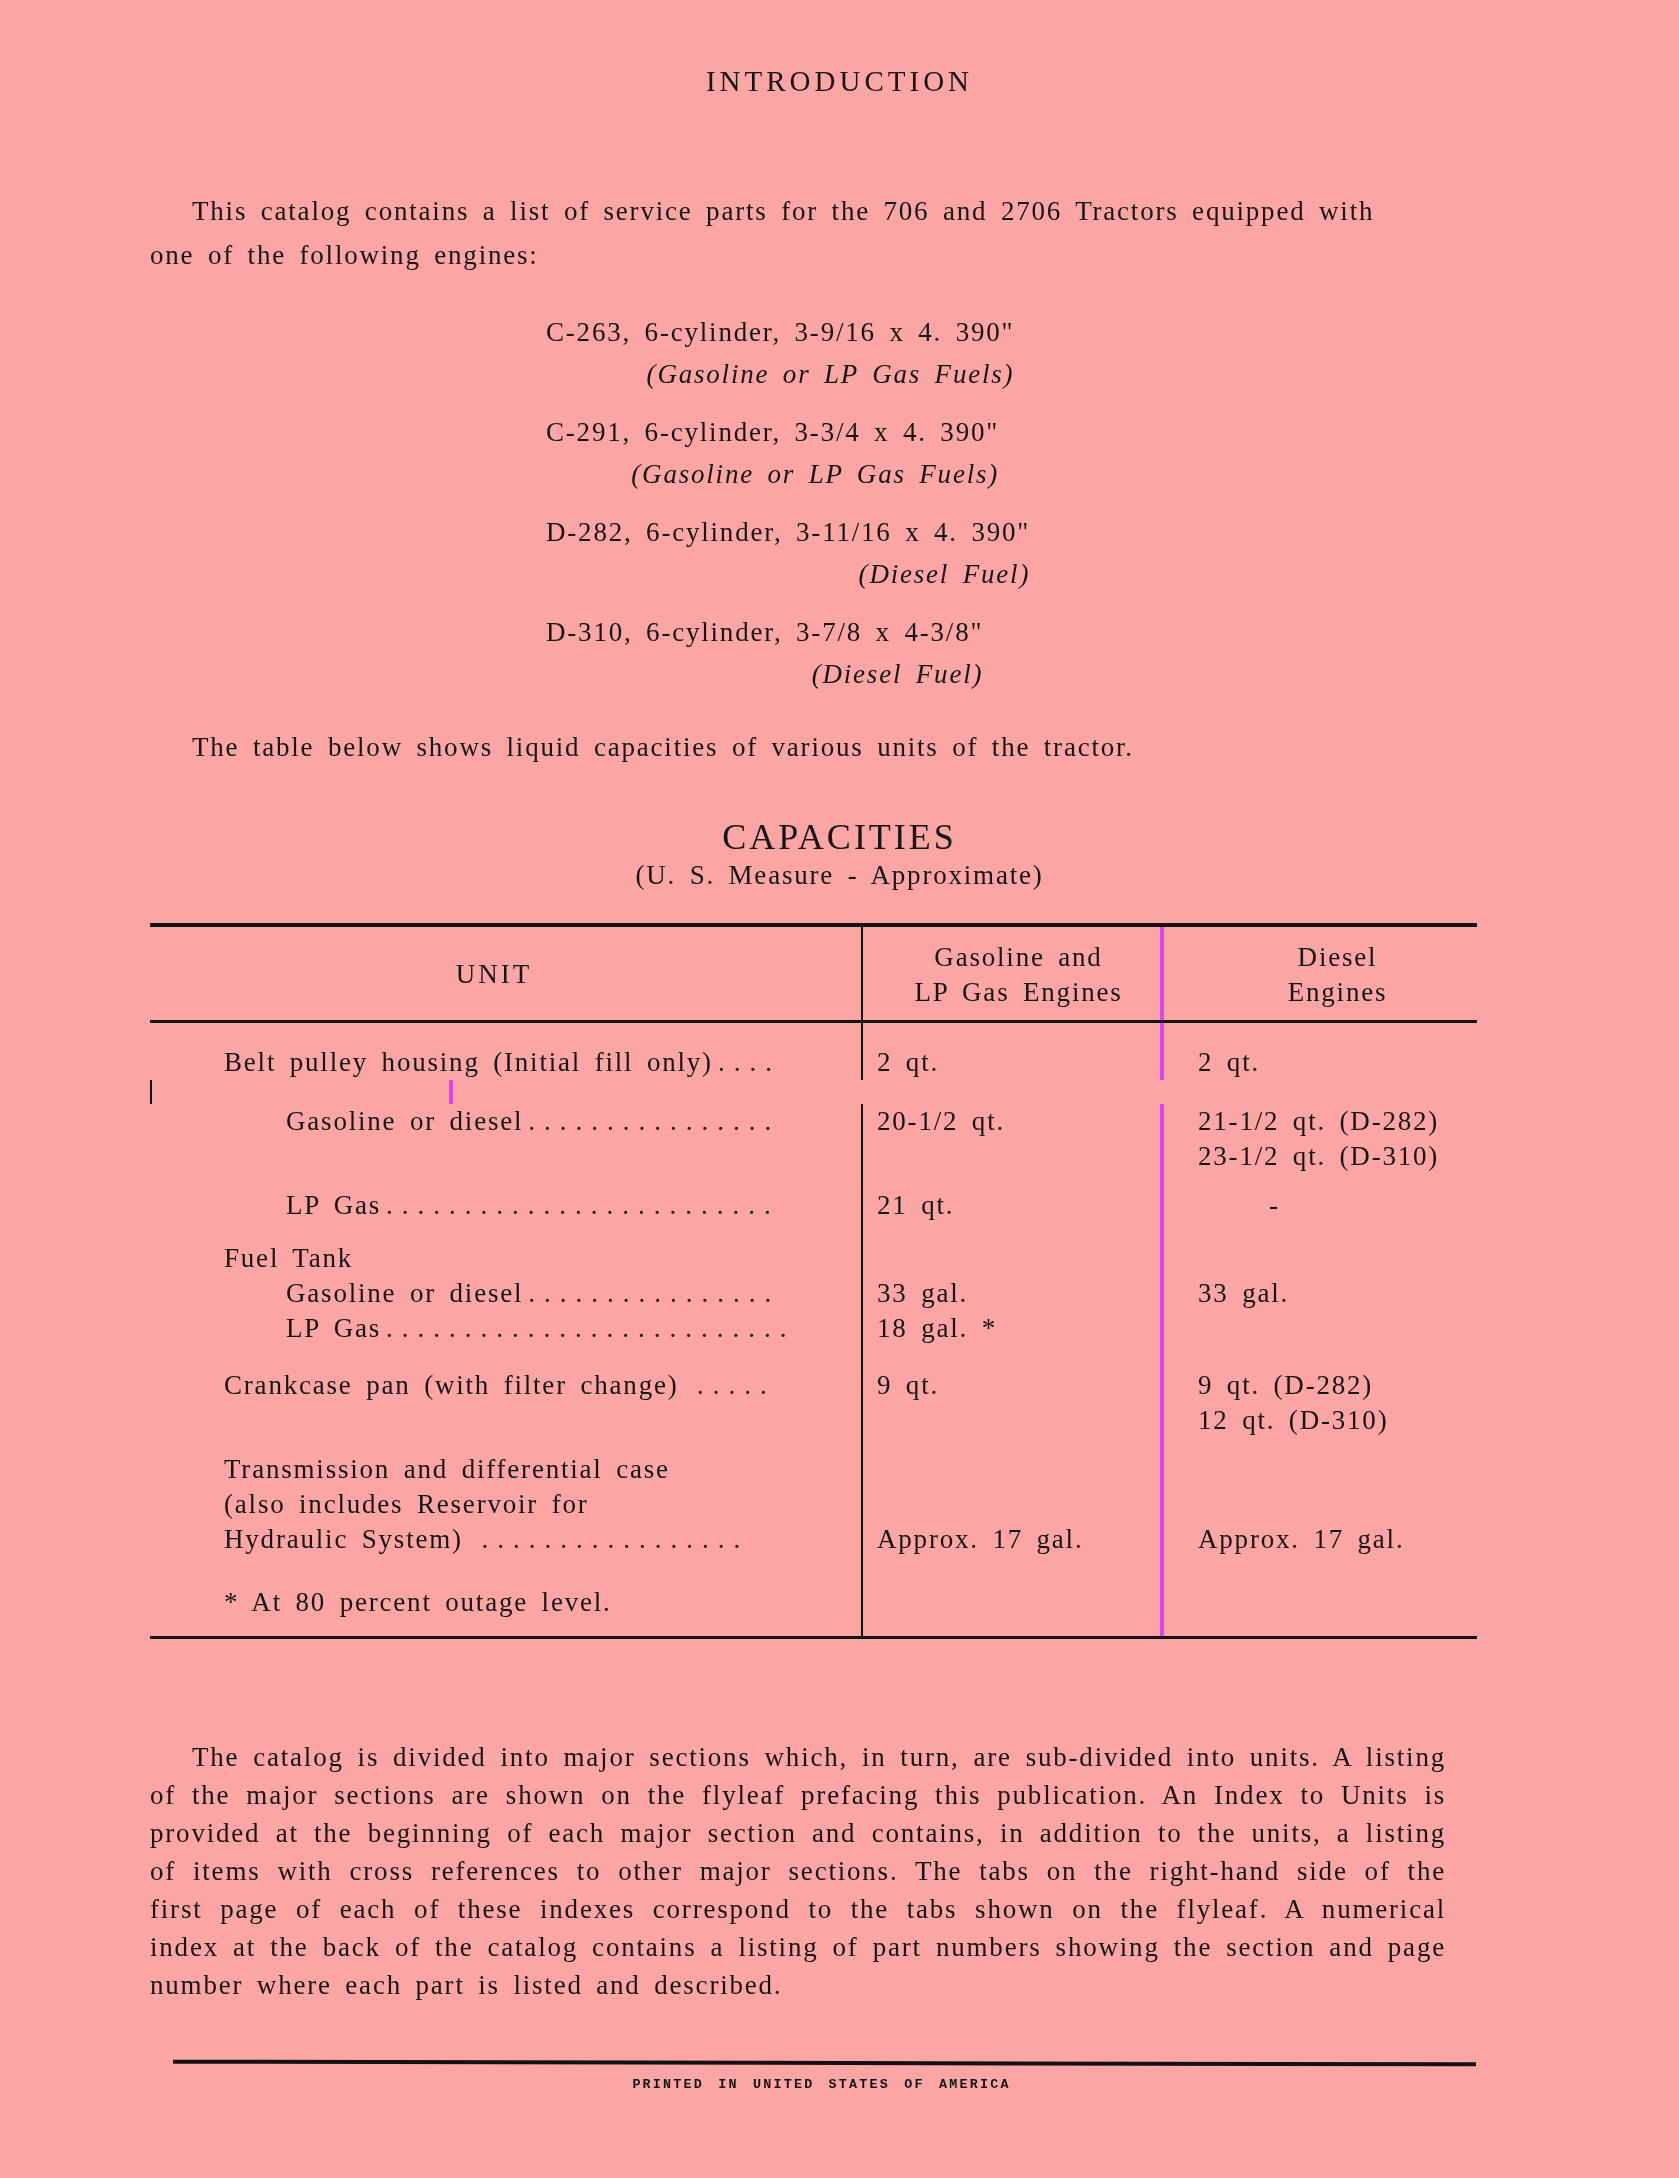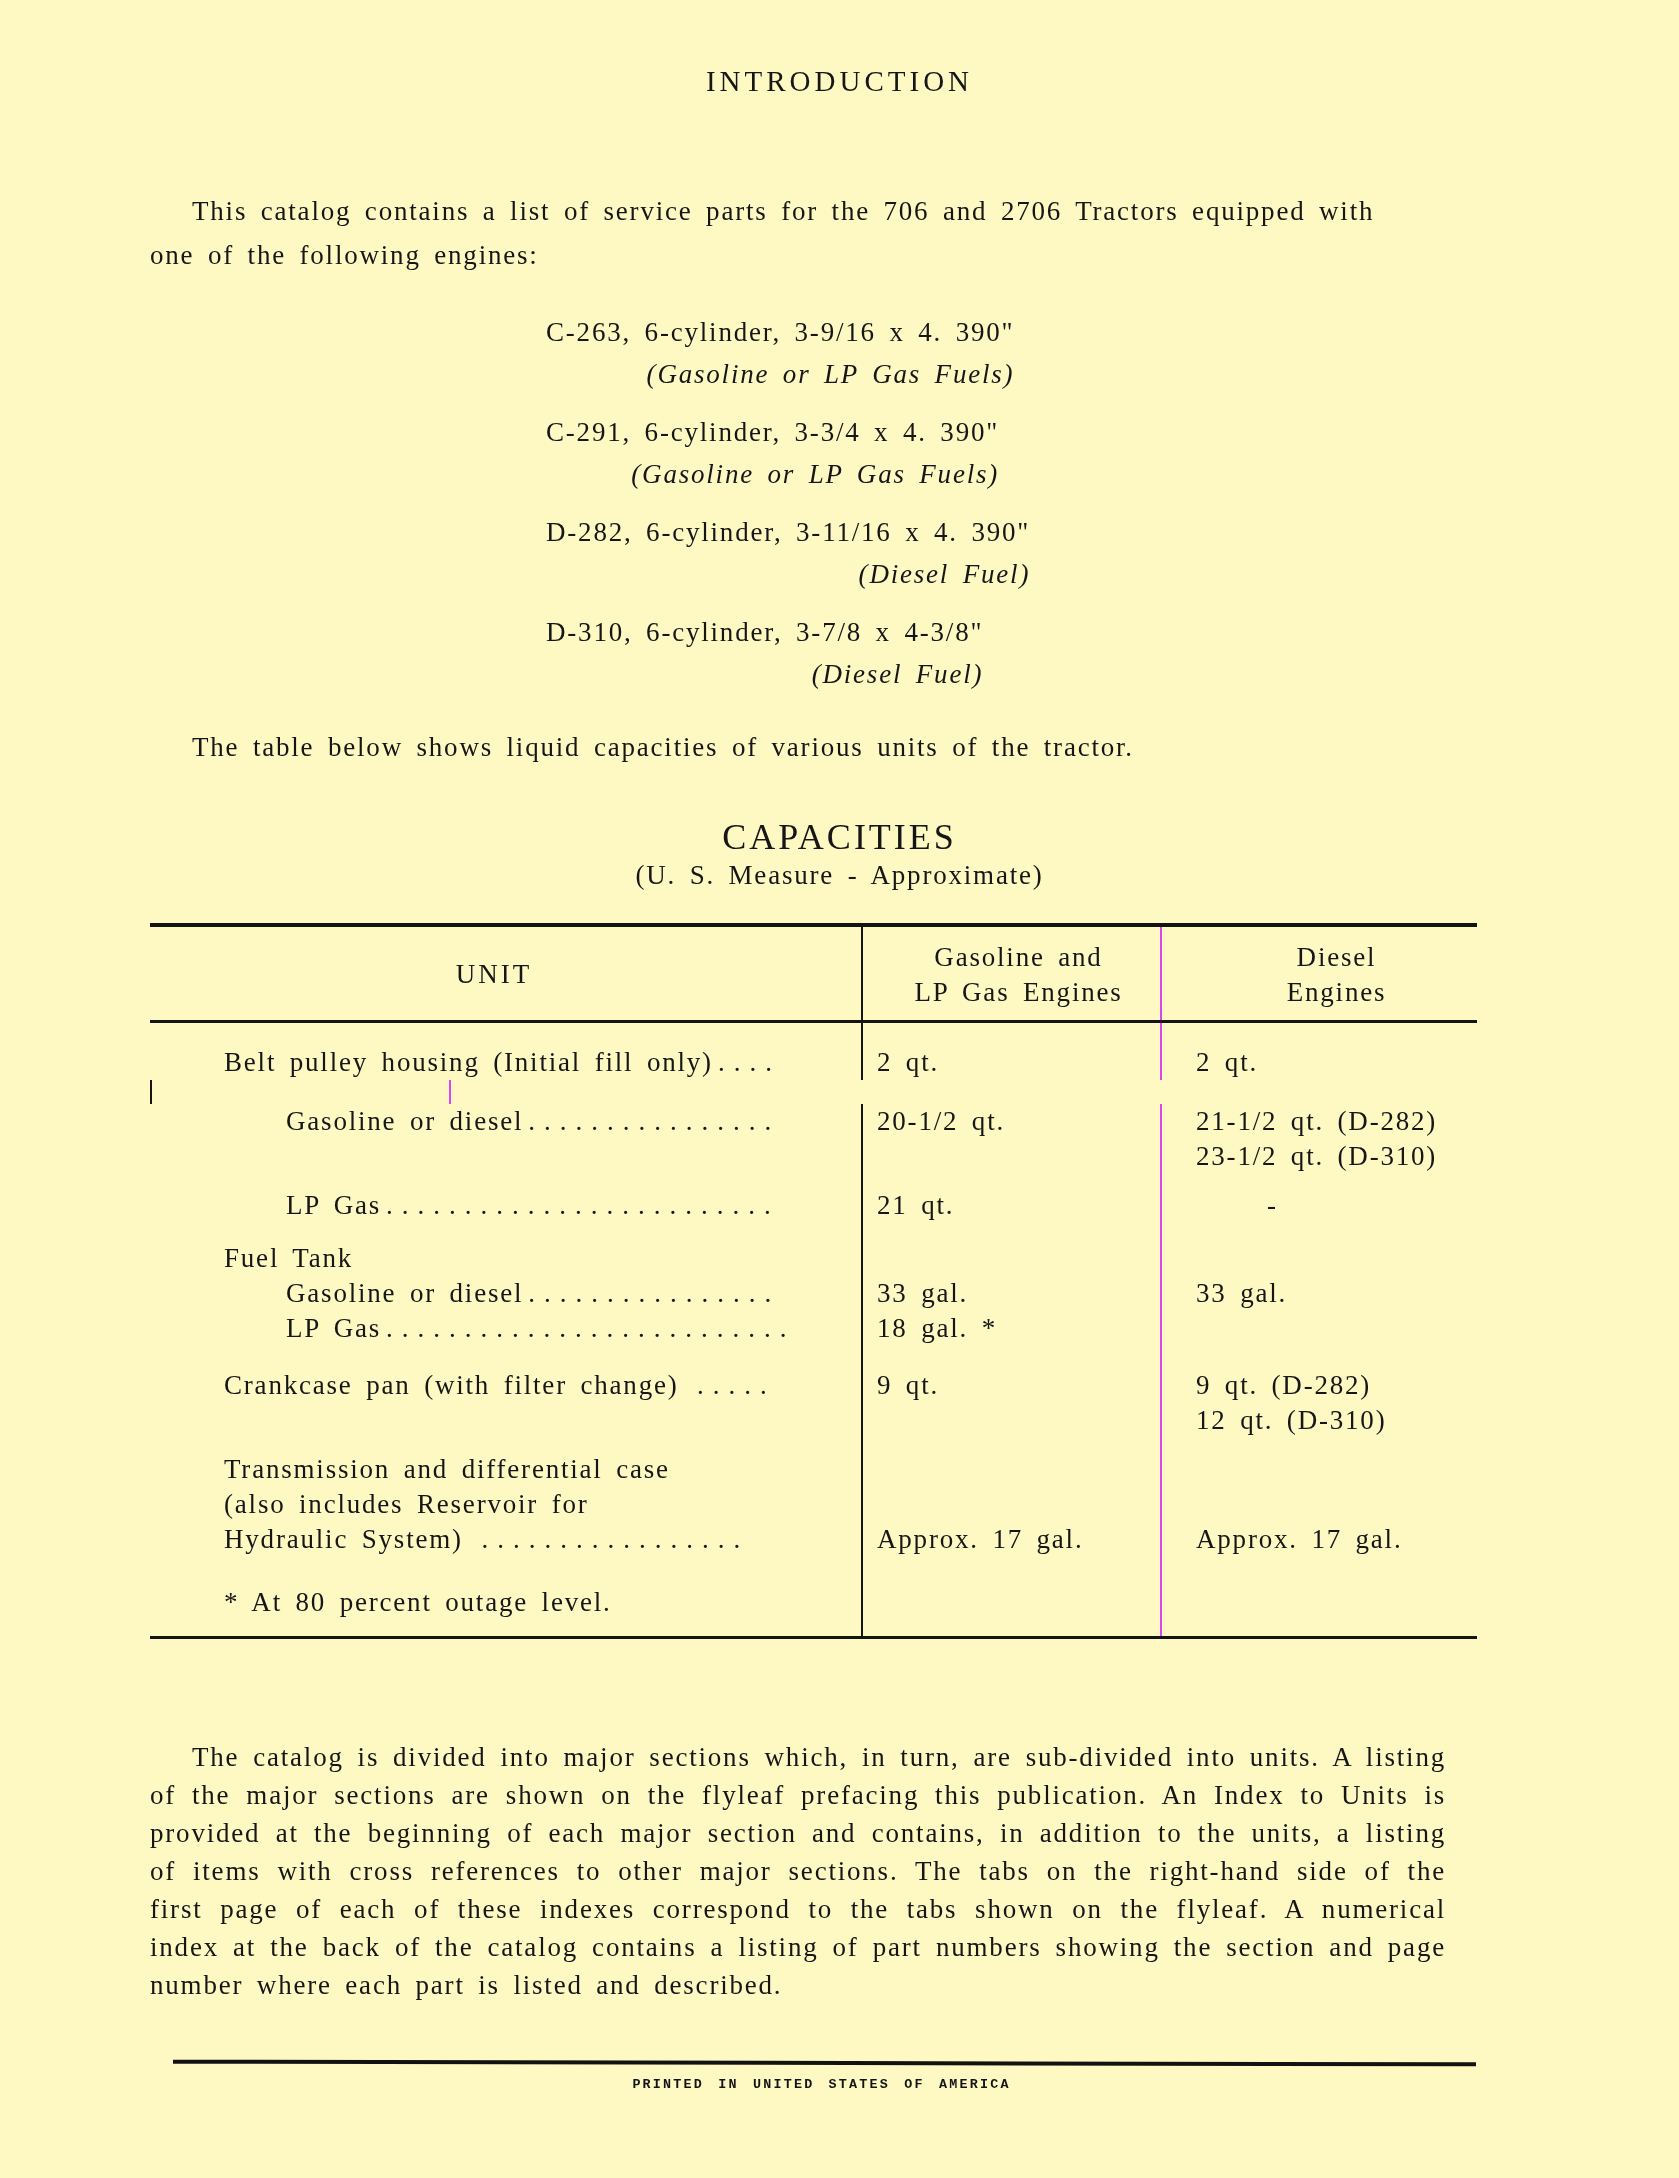--- a/index.html
+++ b/index.html
@@ -1,20 +1,20 @@
 <!DOCTYPE html>
 <html><head>
 <meta charset="utf-8">
 <style>
   html,body { margin:0; padding:0; background:#e8e8e8; }
   .page {
     position: relative;
     width: 1679px; height: 2178px;
     margin: 0 auto;
-    background: #fef9c3;
+    background: #fca5a5;
     color: #161616;
     font-family: "Liberation Serif", "DejaVu Serif", serif;
     font-size: 27px;
     letter-spacing: 1.8px;
     word-spacing: 5px;
     overflow: hidden;
   }
   .title {
     margin: 0; padding-top: 65px;
     text-align: center;
@@ -36,21 +36,21 @@
     margin: 28px 0 0 150px;
     width: 1327px;
     border-top: 4px solid #141414;
     border-bottom: 3px solid #141414;
     line-height: 35px;
   }
   .trow { display: flex; }
   .tc { box-sizing: border-box; white-space: pre-line; }
   .tc.unit   { width: 711px; padding-left: 74px; padding-right: 23px; }
   .tc.gas    { width: 299px; border-left: 2px solid #141414; padding-left: 14px; }
-  .tc.diesel { width: 317px; border-left: 2px solid #d946ef; padding-left: 34px; }
+  .tc.diesel { width: 317px; border-left: 4px solid #d946ef; padding-left: 34px; }
   .thead { border-bottom: 3px solid #141414; }
   .thead .tc { display:flex; align-items:center; justify-content:center; text-align:center;
                padding-top: 12px; padding-bottom: 10px; min-height: 93px; }
   .thead .tc.unit { padding-left: 0; letter-spacing: 3px; }
   .sub .unit { padding-left: 136px; }
   .leader { letter-spacing: 9px; padding-left: 5px; }
   .r0 .tc { padding-top: 22px; }
   .r1 .tc { padding-top: 24px; }
   .r3 .tc { padding-top: 14px; }
   .r4 .tc { padding-top: 18px; }

